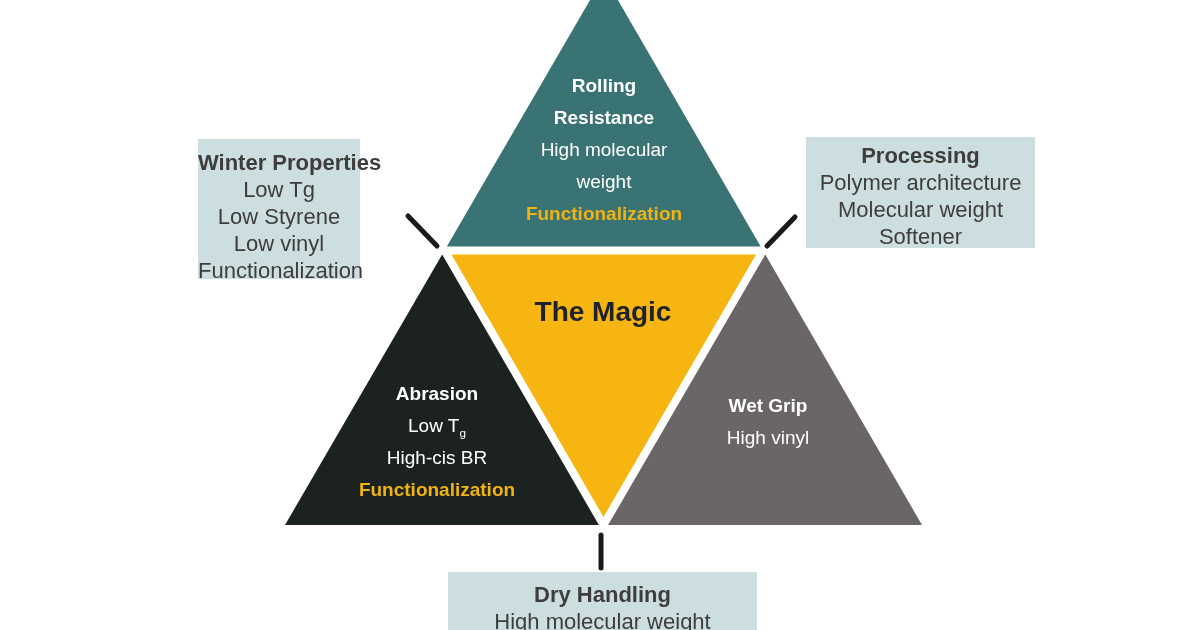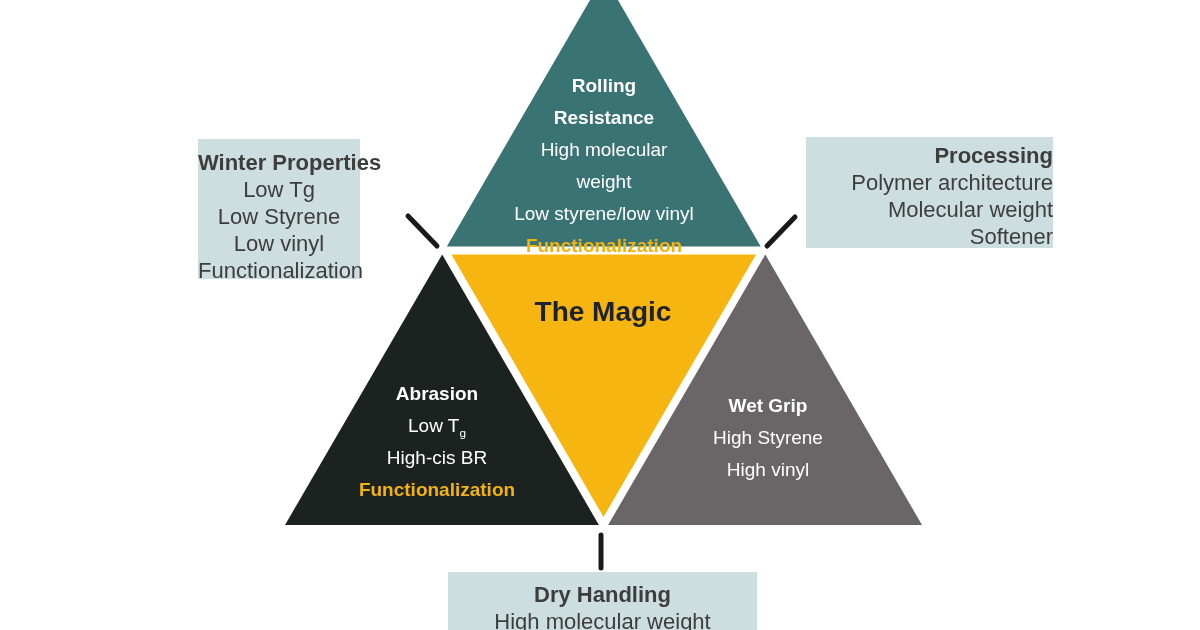--- a/index.html
+++ b/index.html
@@ -19,21 +19,21 @@
   .center-title{
     position:absolute; left:453px; top:292px; width:300px; text-align:center;
     font-size:28px; line-height:40px; font-weight:bold; color:var(--title-text); white-space:nowrap;
   }
   .callout{
     position:absolute; box-sizing:border-box; background:var(--box-bg); color:var(--box-text);
     text-align:center; font-size:22px; line-height:27px; white-space:nowrap;
   }
   .callout .hd{font-weight:bold;}
   #box-winter{left:198px; top:139px; width:162px; height:140px; padding-top:10px;}
-  #box-processing{left:806px; top:137px; width:247px; height:111px; padding-top:5px;text-align:right;}
+  #box-processing{left:806px; top:137px; width:229px; height:111px; padding-top:5px;}
   #box-dry{left:448px; top:572px; width:309px; height:80px; padding-top:9px;}
   .line{display:block;}
 </style>
 </head>
 <body>
 
 <div id="stage">
 
   <svg id="triangle-svg" width="1200" height="630" viewBox="0 0 1200 630">
     <polygon points="604,-24 444.5,250.5 763,250.5" style="fill:var(--teal)"></polygon>
@@ -52,38 +52,36 @@
       <line x1="795" y1="217" x2="767" y2="246"></line>
       <line x1="601" y1="535" x2="601" y2="568"></line>
     </g>
   </svg>
 
   <div class="tri-text" style="left:444px; top:70px; width:320px;">
     <span class="line hd">Rolling</span>
     <span class="line hd">Resistance</span>
     <span class="line">High molecular</span>
     <span class="line">weight</span>
-    <span class="line">Low styrene/low vinyl</span>
     <span class="line hl">Functionalization</span>
   </div>
 
   <div class="center-title">
     <span class="line">The Magic</span>
   </div>
 
   <div class="tri-text" style="left:297px; top:378px; width:280px;">
     <span class="line hd">Abrasion</span>
     <span class="line"><span>Low T</span><sub>g</sub></span>
     <span class="line">High-cis BR</span>
     <span class="line hl">Functionalization</span>
   </div>
 
   <div class="tri-text" style="left:638px; top:390px; width:260px;">
     <span class="line hd">Wet Grip</span>
-    <span class="line">High Styrene</span>
     <span class="line">High vinyl</span>
   </div>
 
   <div class="callout" id="box-winter">
     <span class="line hd">Winter Properties</span>
     <span class="line">Low Tg</span>
     <span class="line">Low Styrene</span>
     <span class="line">Low vinyl</span>
     <span class="line">Functionalization</span>
   </div>

